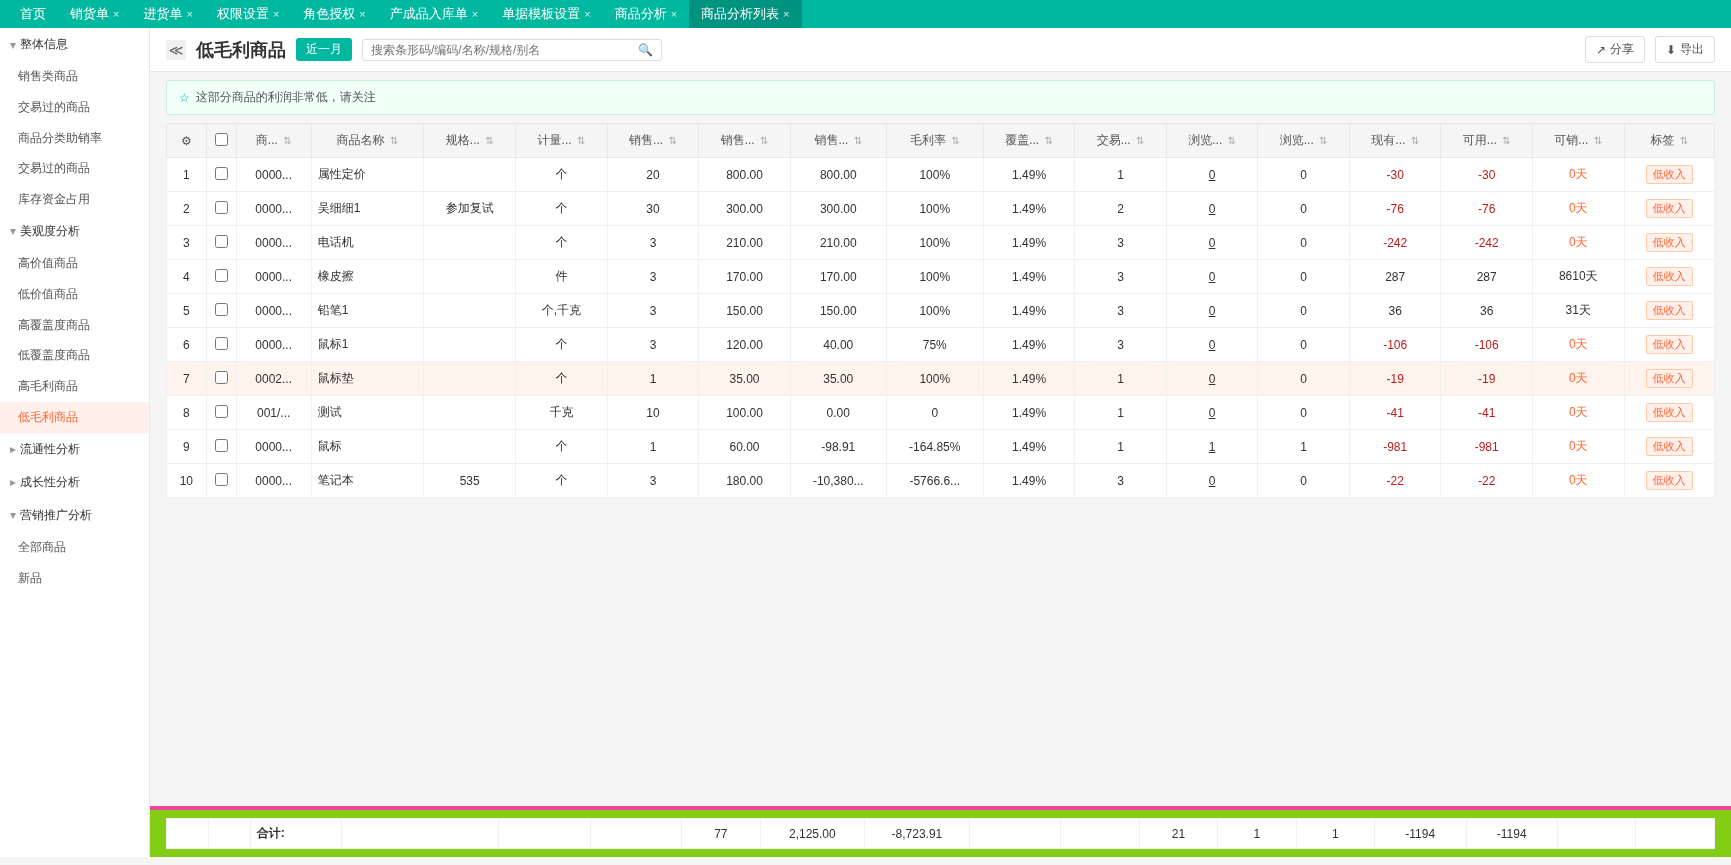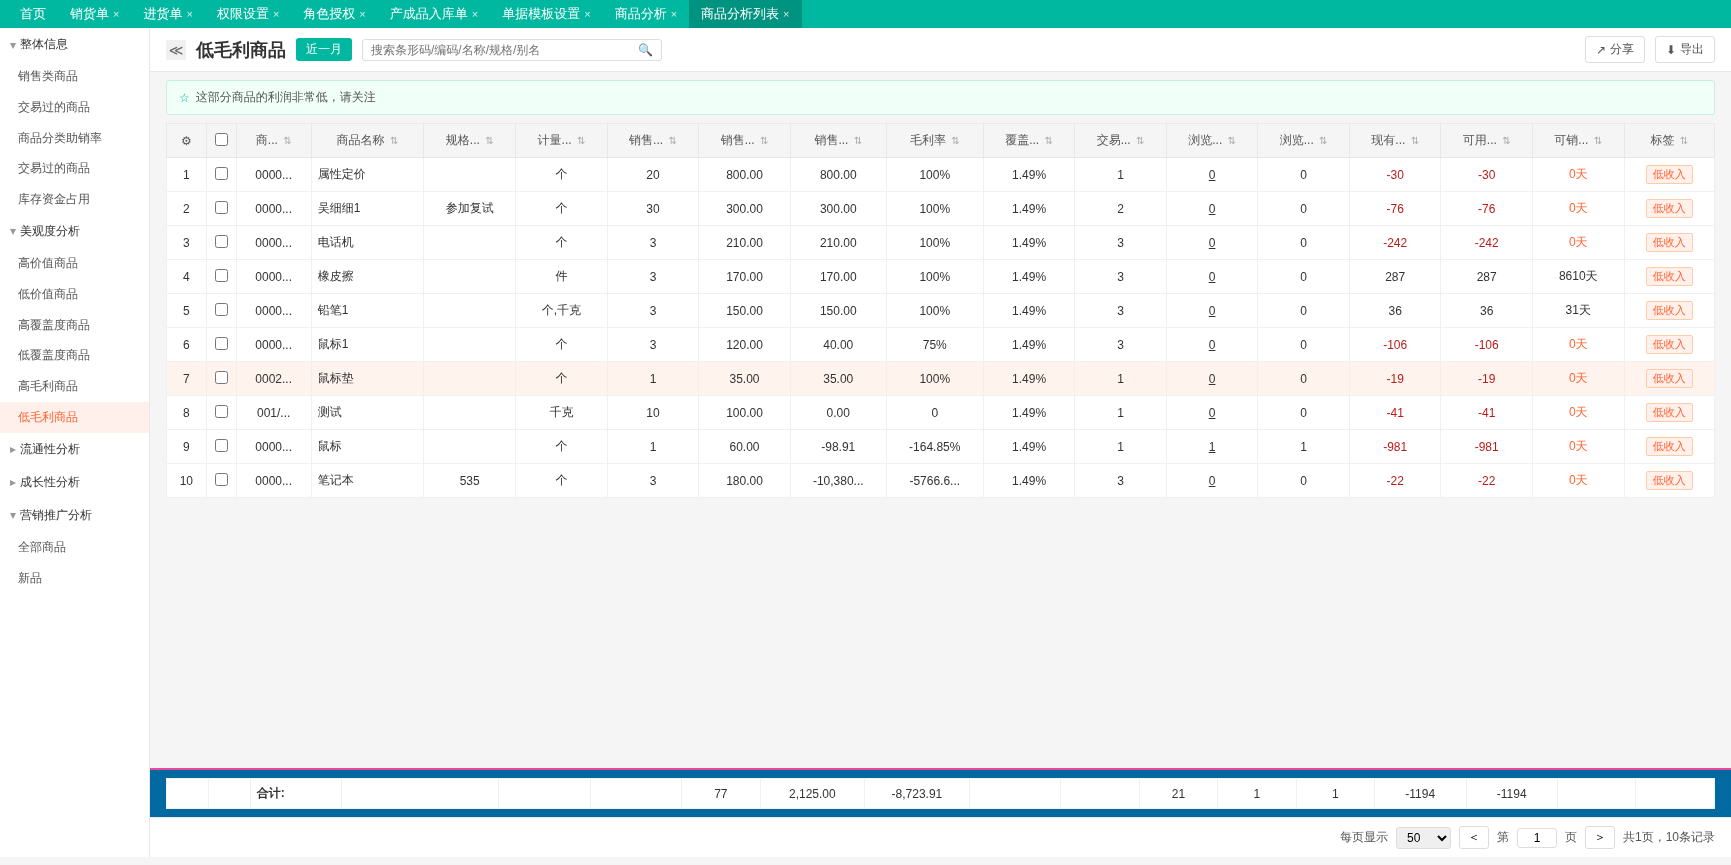--- a/index.html
+++ b/index.html
@@ -186,22 +186,22 @@
       border-radius: 2px;
       font-size: 11px;
     }
     .tag-low-income { background: #fff0eb; color: #ff6633; border: 1px solid #ffccaa; }
 
     .checkbox-cell { width: 30px; }
     input[type="checkbox"] { cursor: pointer; }
 
     
     .footer-total {
-      background: #0369a1;
-      border-top: 2px solid #ec4899;
+      background: #84cc16;
+      border-top: 4px solid #ec4899;
       padding: 8px 16px;
       display: flex;
       align-items: center;
     }
     .footer-total-table {
       width: 100%;
     }
 
     
     .pagination-bar {
@@ -611,28 +611,14 @@
           <td style="width:60px; text-align:center;">1</td>
           <td style="width:70px; text-align:center;">-1194</td>
           <td style="width:70px; text-align:center;">-1194</td>
           <td style="width:60px"></td>
           <td style="width:60px"></td>
         </tr>
       </tbody>
         </table>
     </div>
 
-    <div class="pagination-bar">
-      <span>每页显示</span>
-      <select class="page-size-select">
-        <option>50</option>
-        <option>100</option>
-        <option>200</option>
-      </select>
-      <button class="page-btn">＜</button>
-      <span>第</span>
-      <input type="text" class="page-num-input" value="1" style="">
-      <span>页</span>
-      <button class="page-btn">＞</button>
-      <span>共1页，10条记录</span>
-    </div>
   </div>
 </div>
 
 </body></html>

